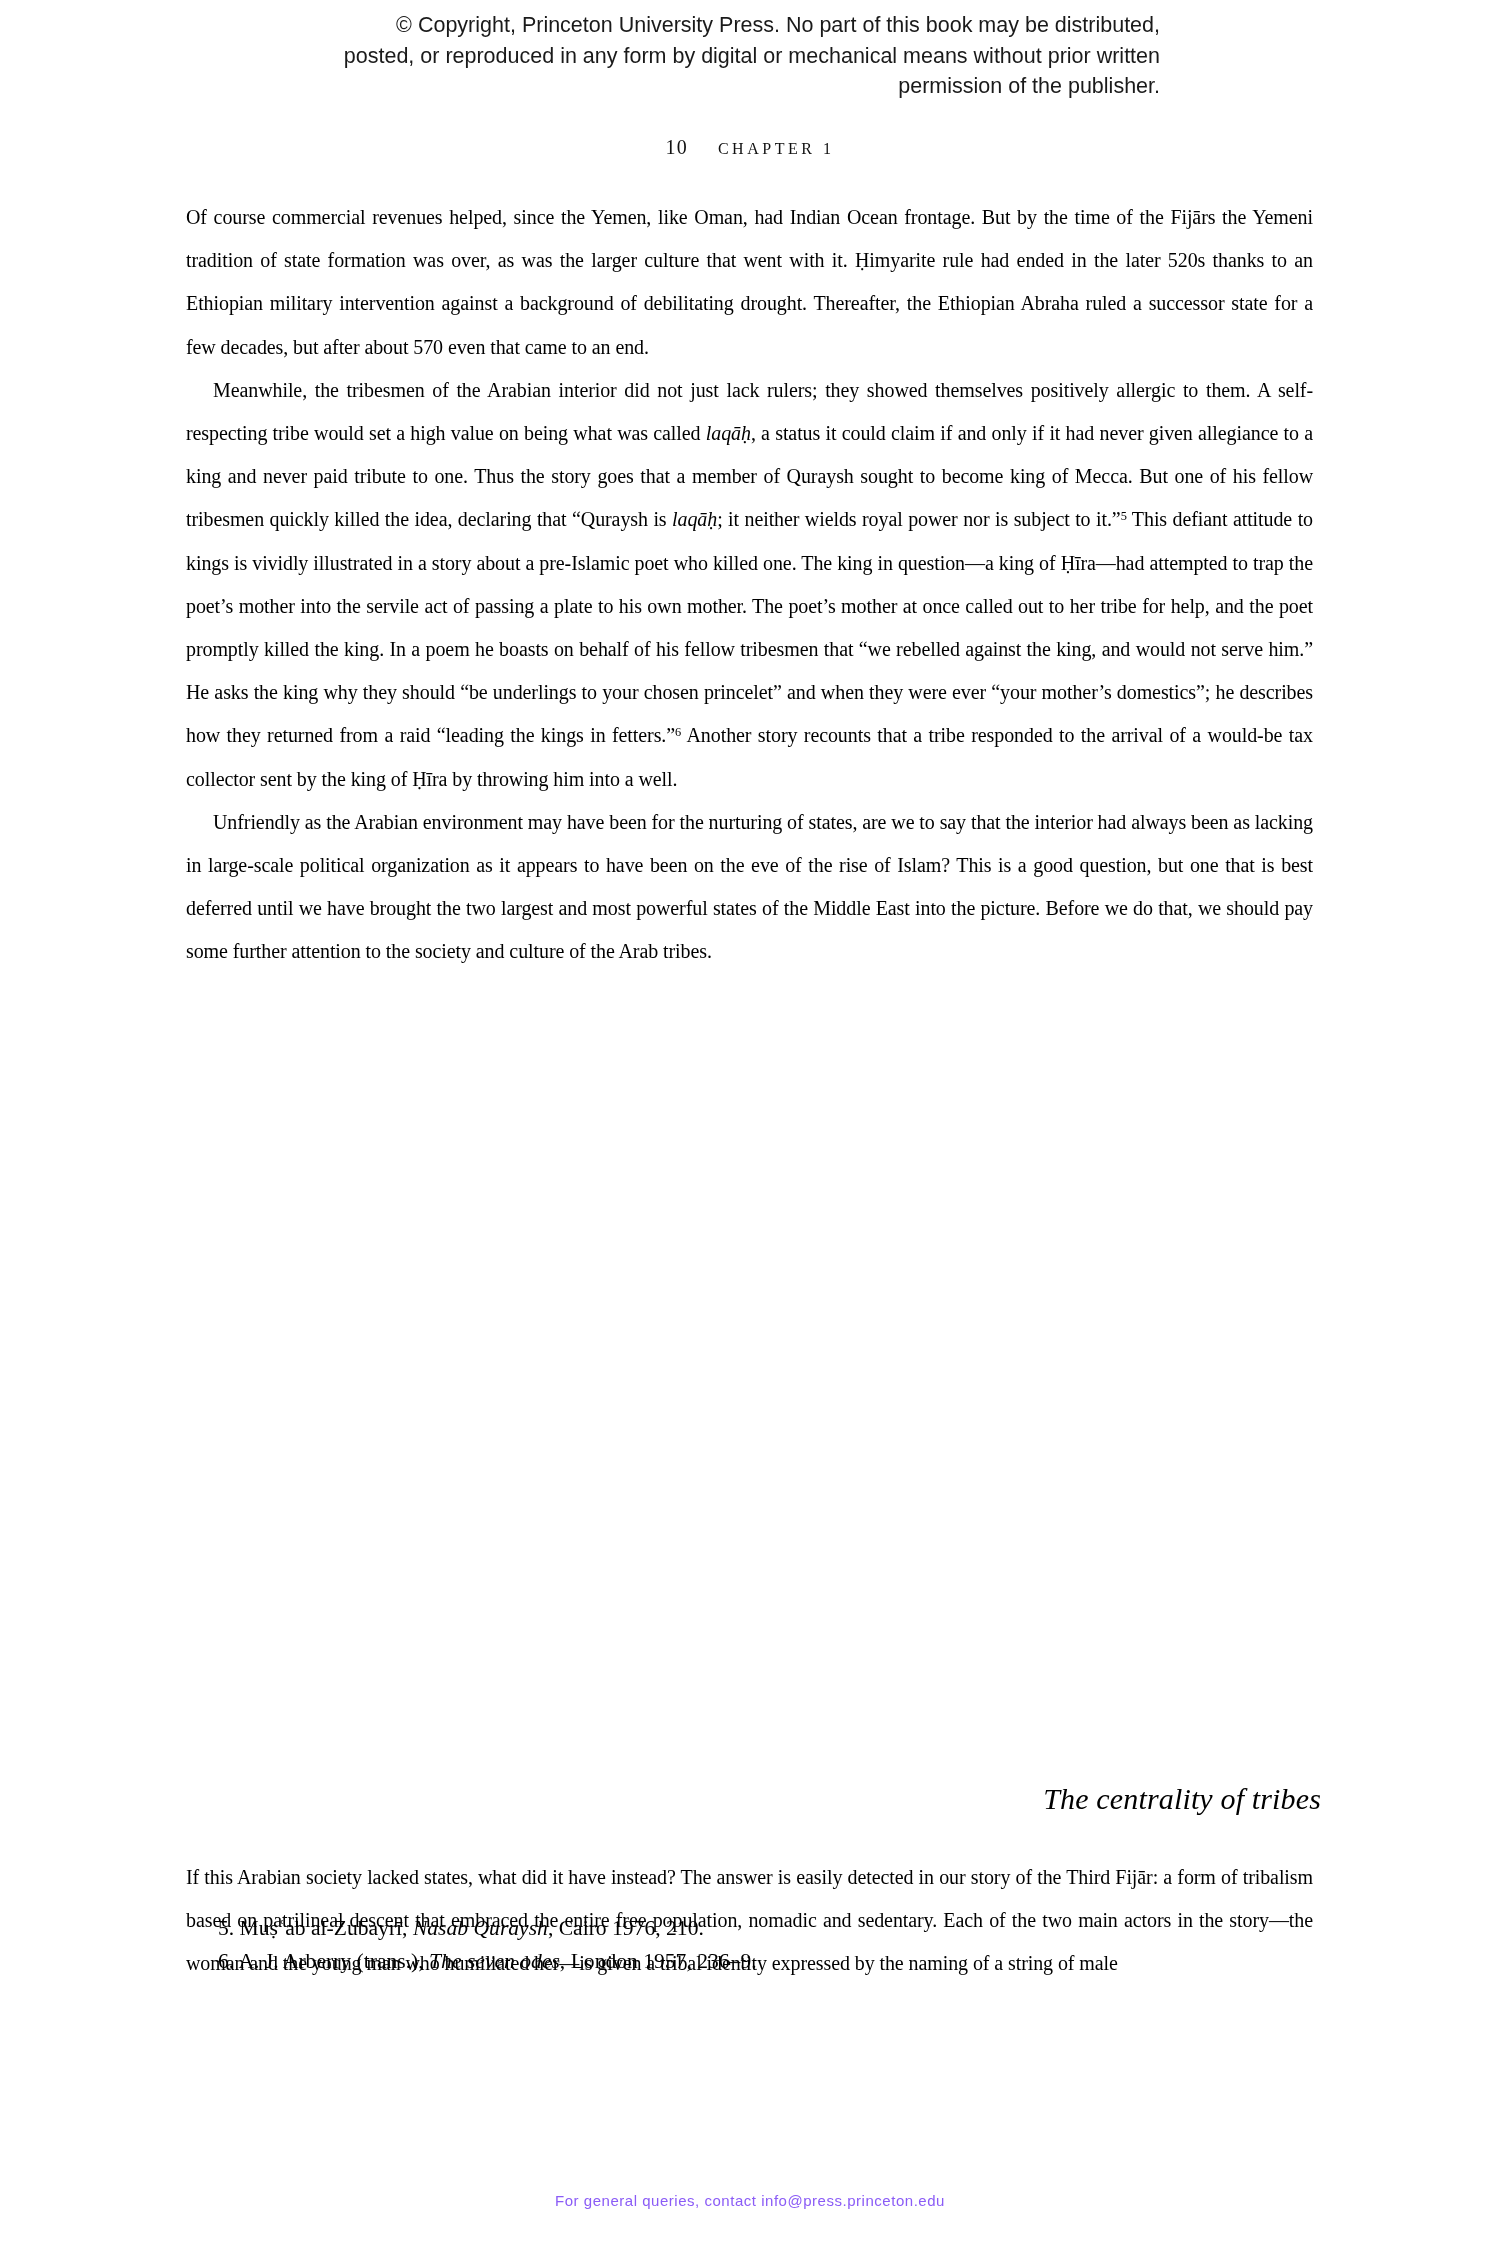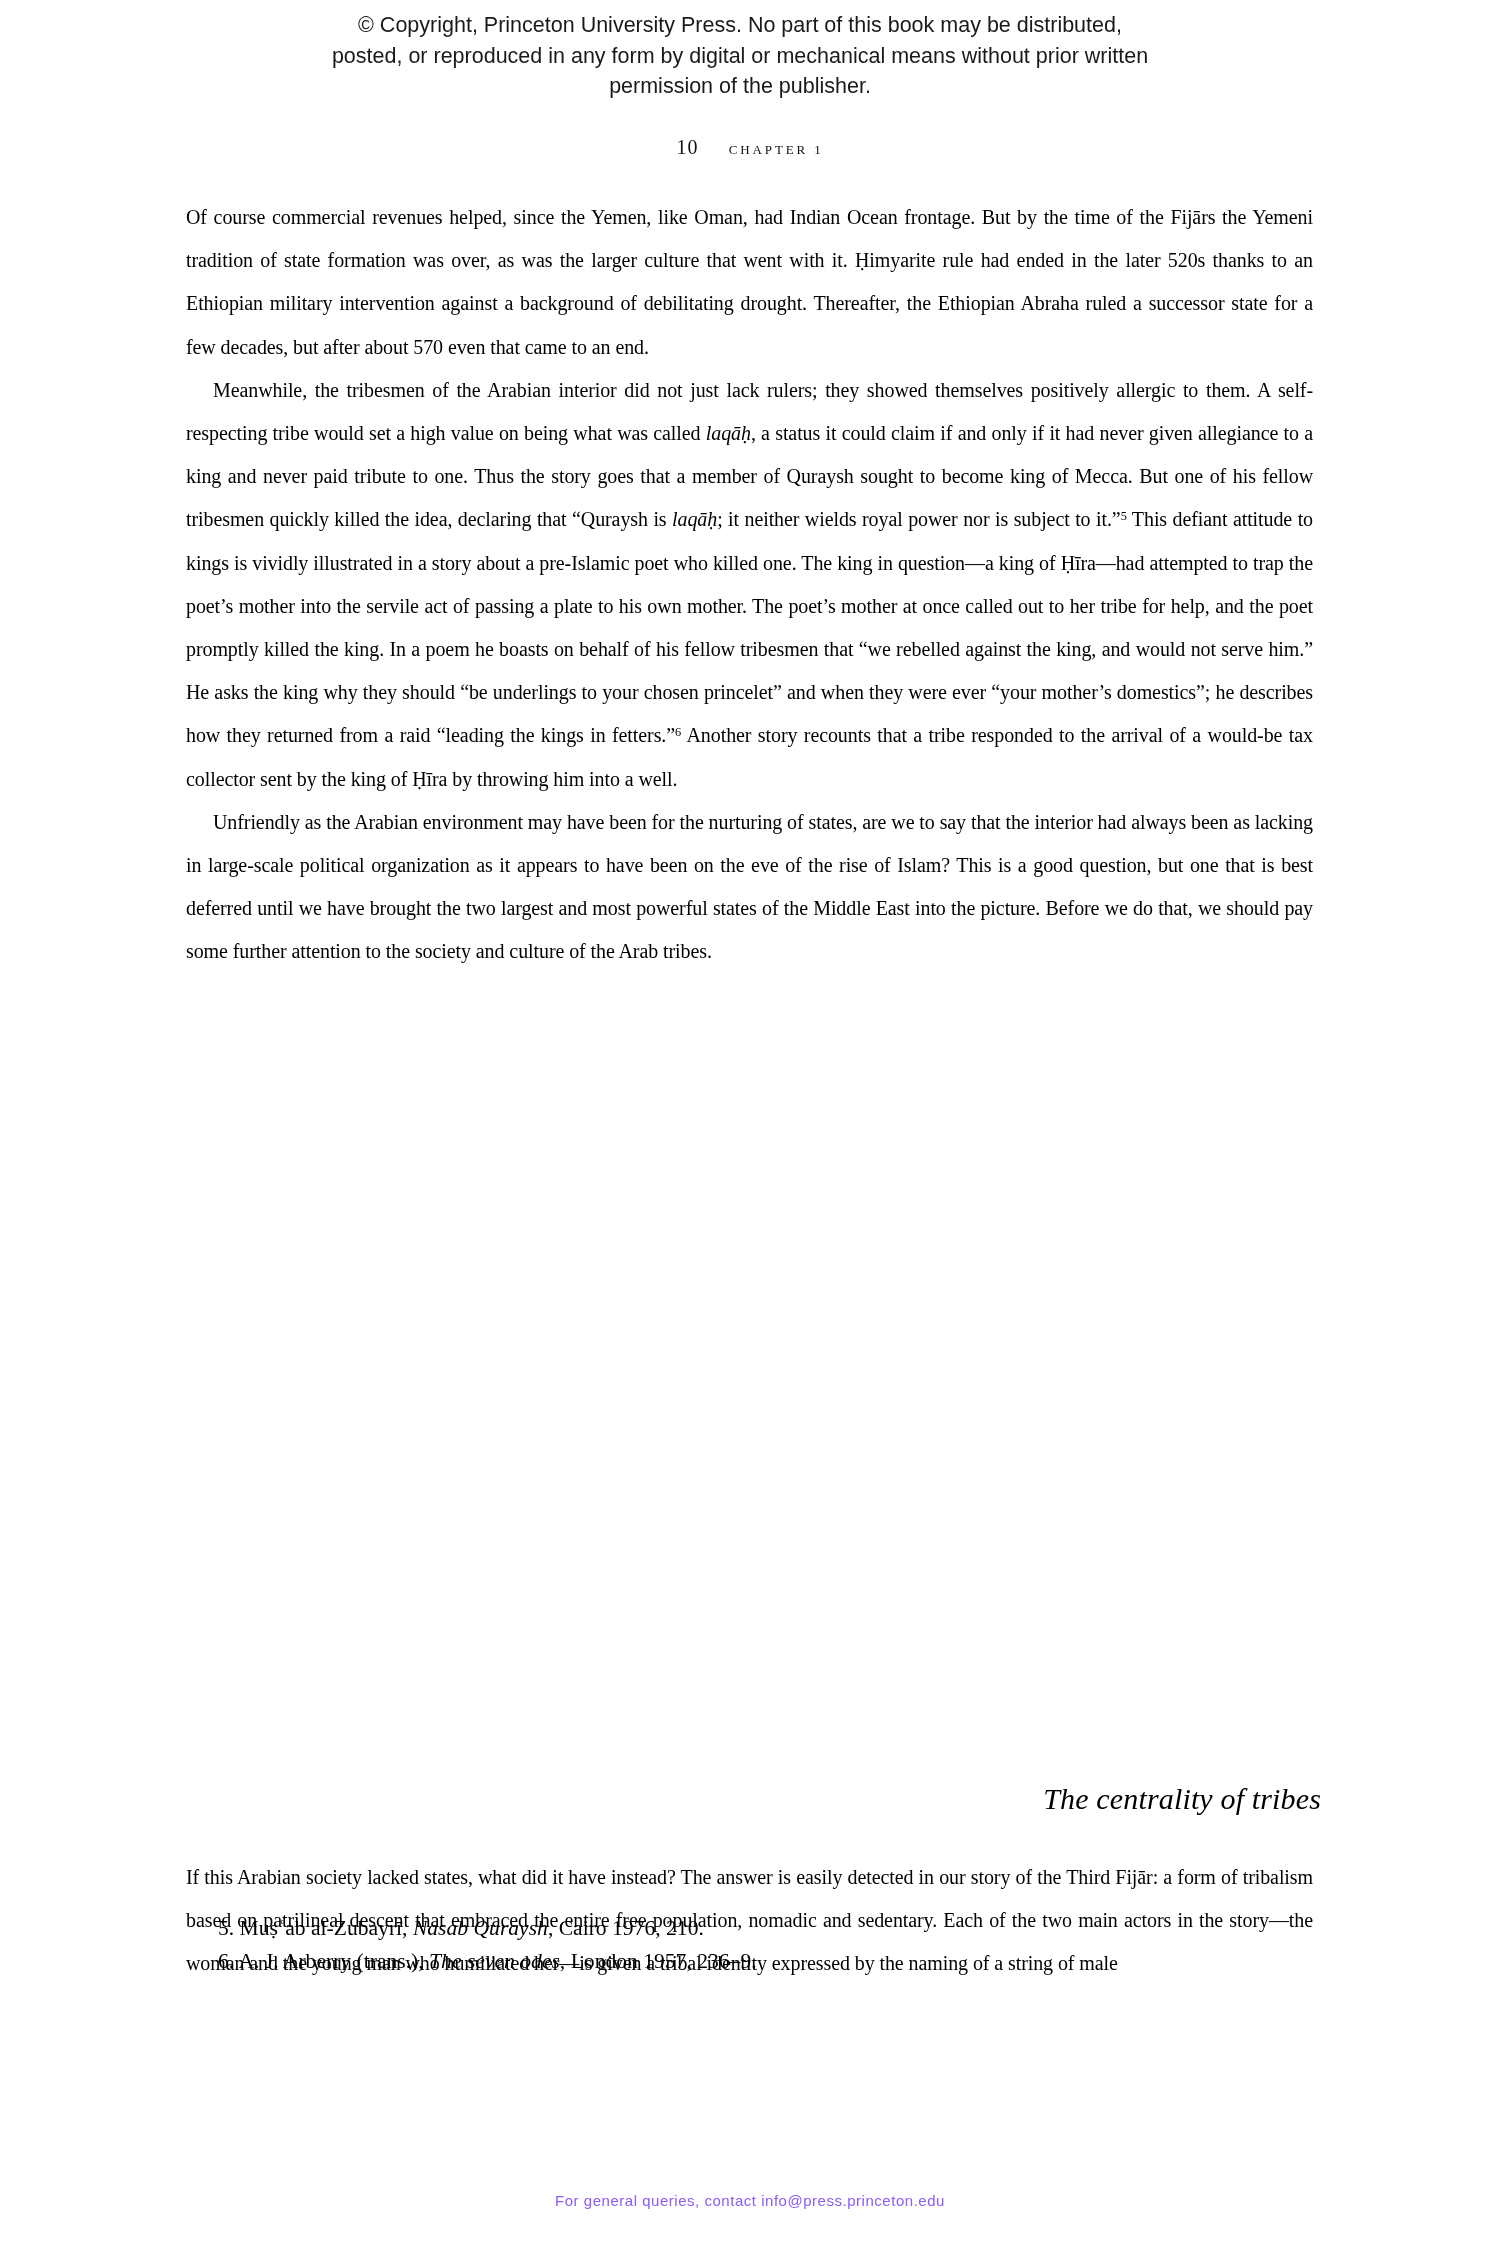--- a/index.html
+++ b/index.html
@@ -24,42 +24,42 @@
   
   .copyright {
     position: absolute;
     left: 320px;
     top: 10px;
     width: 840px;
     font-family: "Liberation Sans", sans-serif;
     font-size: 21.5px;
     line-height: 30.5px;
     color: #1a1a1a;
-    text-align: center;
+    text-align: right;
   }
 
   
   .running-head {
     position: absolute;
     left: 0;
     right: 0;
     top: 136px;
     text-align: center;
     font-size: 20px;
     color: #111;
   }
   .running-head .folio {
     letter-spacing: 0.06em;
     font-variant-numeric: oldstyle-nums;
     text-align: right;
   }
   .running-head .chaptitle {
     letter-spacing: 0.22em;
     margin-left: 30px;
-    font-size: 13px;
+    font-size: 16px;
     margin-top: 9px;
   }
 
   
   .textblock {
     position: absolute;
     left: 186px;
     top: 196px;
     width: 1127px;
   }

